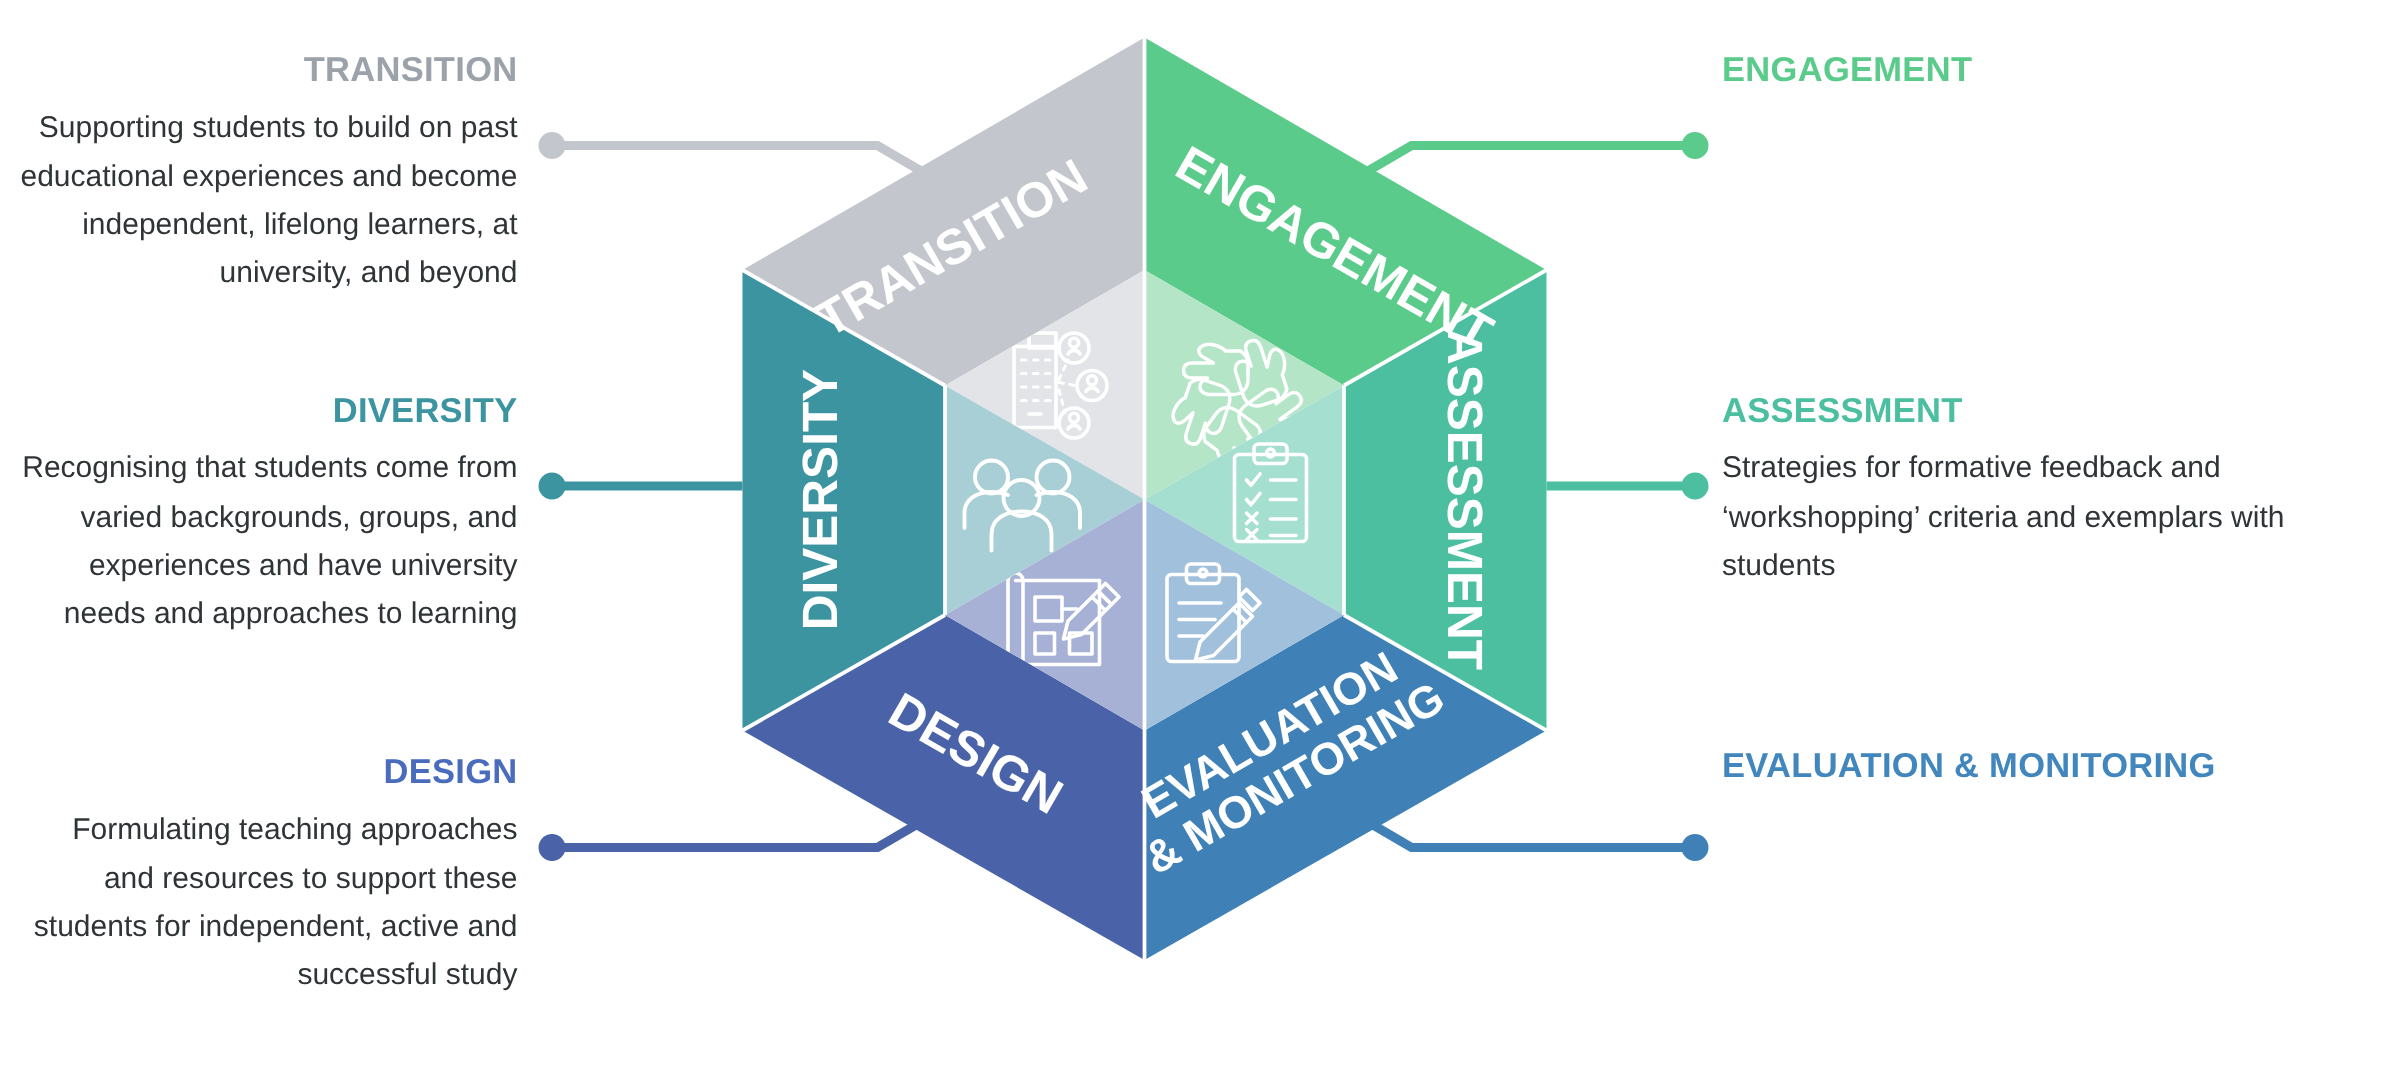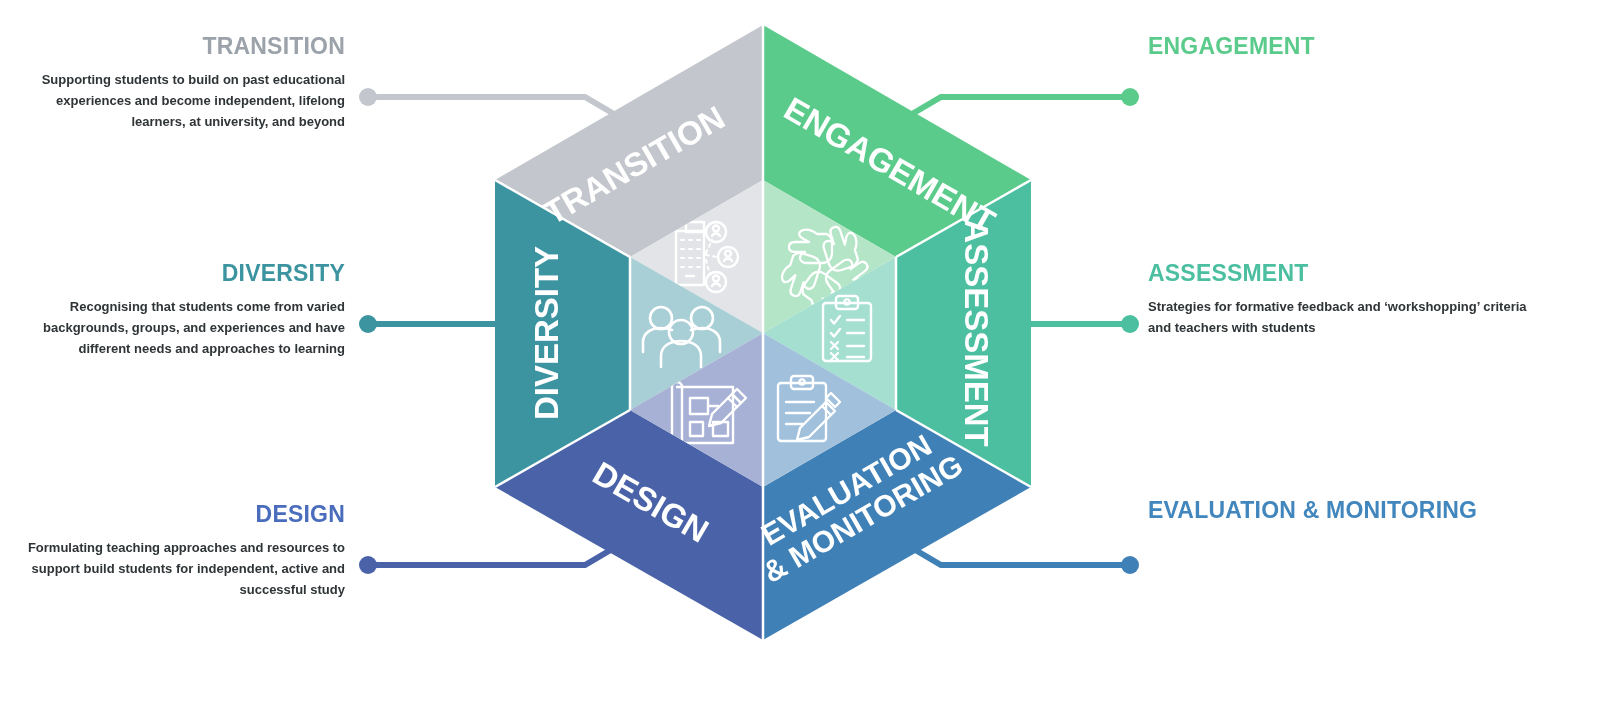--- a/index.html
+++ b/index.html
@@ -38,25 +38,25 @@
     font-weight: bold;
     letter-spacing: 0.2px;
     margin: 0 0 10px 0;
     line-height: 1.1;
     white-space: nowrap;
   }
   .panel-left .panel-title { text-align: right; }
   .panel-right .panel-title { text-align: left; }
 
   .panel-body {
-    font-size: 13px;
+    font-size: 20px;
     line-height: 1.62;
     color: #2f3437;
     margin: 0;
-    font-weight: 700;
+    font-weight: 400;
   }
 
   
   #panel-transition { left: 10px;  top: 34px;  }
   #panel-diversity  { left: 10px;  top: 261px; }
   #panel-design     { left: 10px;  top: 502px; }
 
   #panel-engagement { left: 1148px; top: 34px;  width: 380px; }
   #panel-assessment { left: 1148px; top: 261px; width: 380px; }
   #panel-evalmon    { left: 1148px; top: 498px; width: 400px; }
@@ -279,34 +279,34 @@
     </g>
   </svg>
 
   <div class="panel panel-left" id="panel-transition">
     <div class="panel-title" style="color:#9ba2aa">TRANSITION</div>
     <p class="panel-body">Supporting students to build on past educational experiences and become independent, lifelong learners, at university, and beyond</p>
   </div>
 
   <div class="panel panel-left" id="panel-diversity">
     <div class="panel-title" style="color:#3b94a0">DIVERSITY</div>
-    <p class="panel-body">Recognising that students come from varied backgrounds, groups, and experiences and have different needs and approaches to learning</p>
+    <p class="panel-body">Recognising that students come from varied backgrounds, groups, and experiences and have university needs and approaches to learning</p>
   </div>
 
   <div class="panel panel-left" id="panel-design">
     <div class="panel-title" style="color:#4a6cbd">DESIGN</div>
-    <p class="panel-body">Formulating teaching approaches and resources to support build students for independent, active and successful study</p>
+    <p class="panel-body">Formulating teaching approaches and resources to support these students for independent, active and successful study</p>
   </div>
 
   <div class="panel panel-right" id="panel-engagement">
     <div class="panel-title" style="color:#5bcb8b">ENGAGEMENT</div>
   </div>
 
   <div class="panel panel-right" id="panel-assessment">
     <div class="panel-title" style="color:#4bbfa0">ASSESSMENT</div>
-    <p class="panel-body">Strategies for formative feedback and ‘workshopping’ criteria and teachers with students</p>
+    <p class="panel-body">Strategies for formative feedback and ‘workshopping’ criteria and exemplars with students</p>
   </div>
 
   <div class="panel panel-right" id="panel-evalmon">
     <div class="panel-title" style="color:#4186bd">EVALUATION &amp; MONITORING</div>
   </div>
 
 </div>
 
 </body></html>

